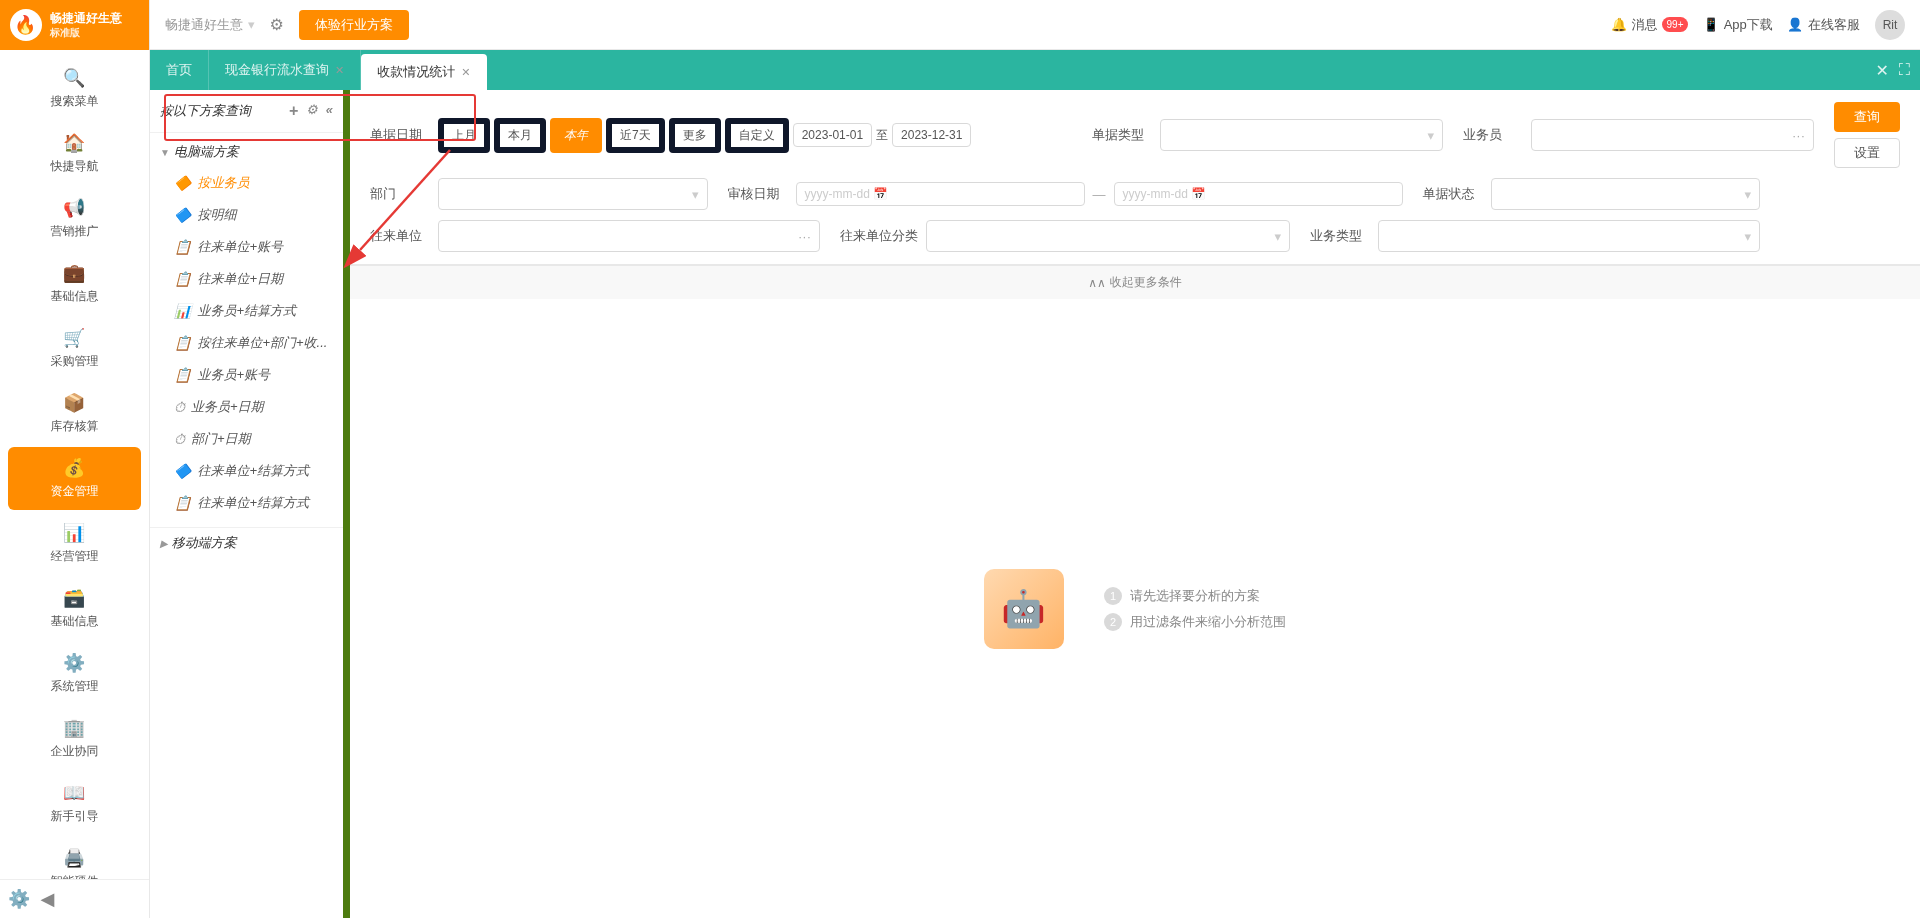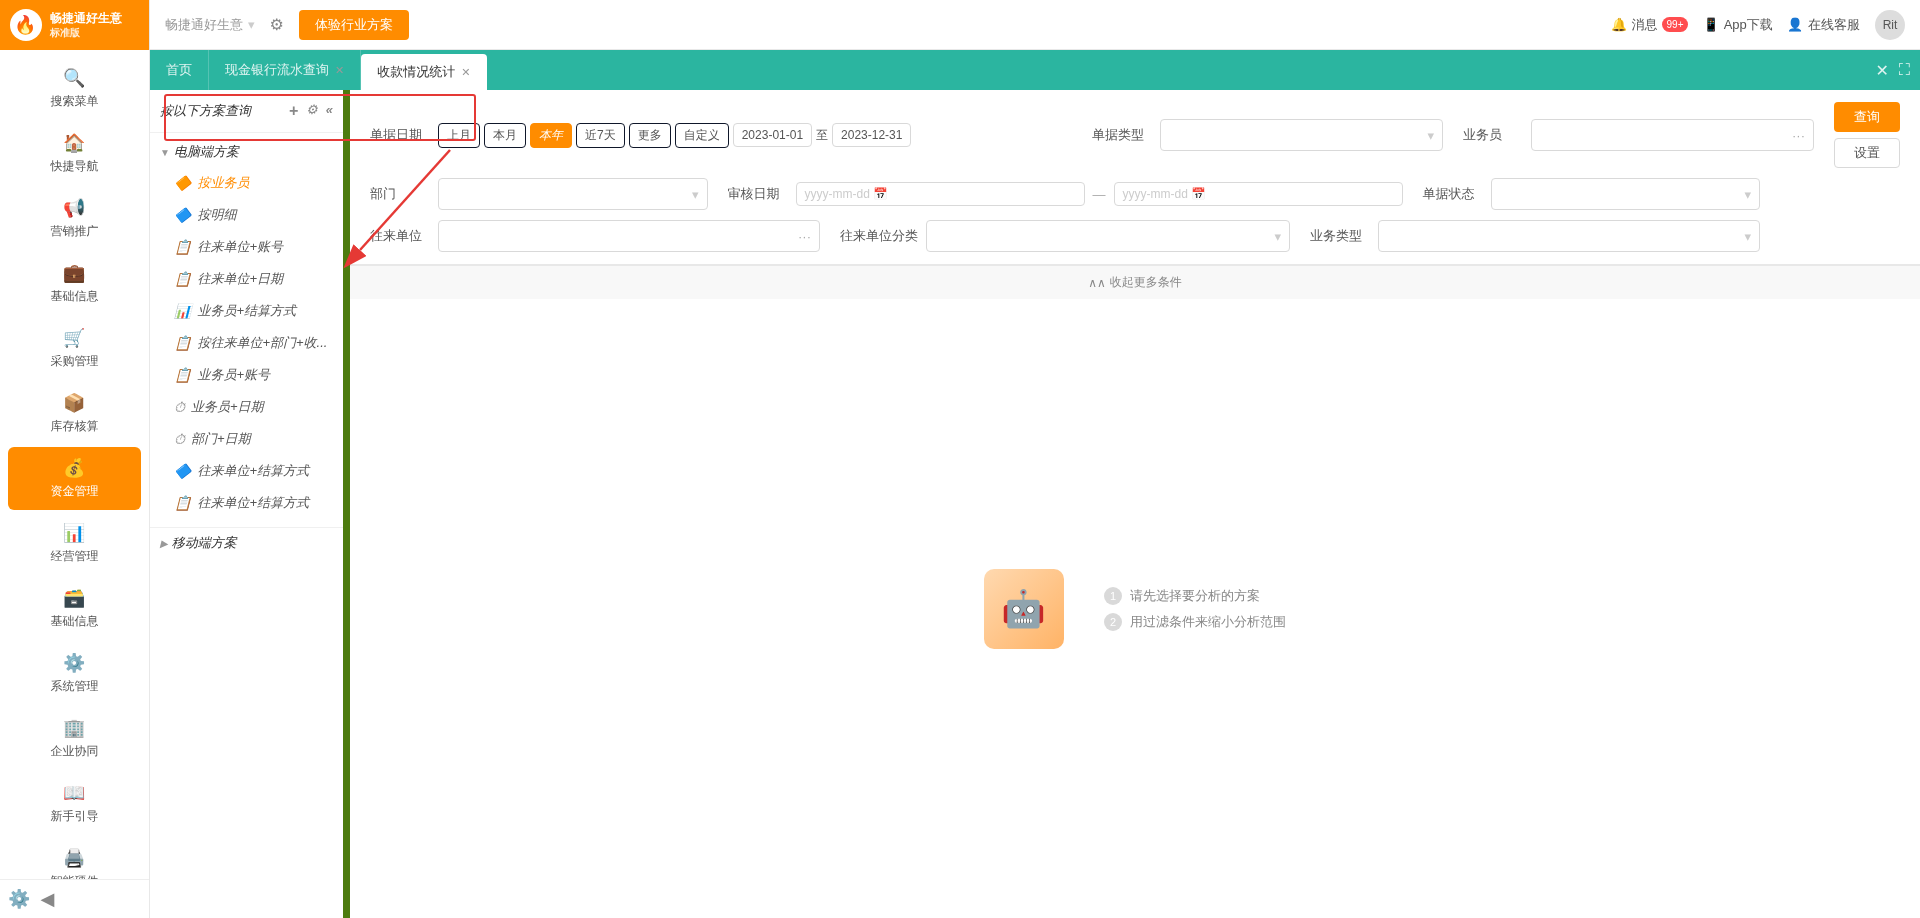--- a/index.html
+++ b/index.html
@@ -279,21 +279,21 @@
       gap: 4px;
       flex: 1;
     }
     .date-quick-btns {
       display: flex;
       gap: 4px;
       flex-wrap: nowrap;
     }
     .date-quick-btn {
       padding: 3px 8px;
-      border: 1px solid #0f172a;
+      border: 6px solid #0f172a;
       border-radius: 4px;
       cursor: pointer;
       font-size: 12px;
       color: #555;
       white-space: nowrap;
     }
     .date-quick-btn.active {
       background: #ff8c00;
       color: #fff;
       border-color: #ff8c00;

